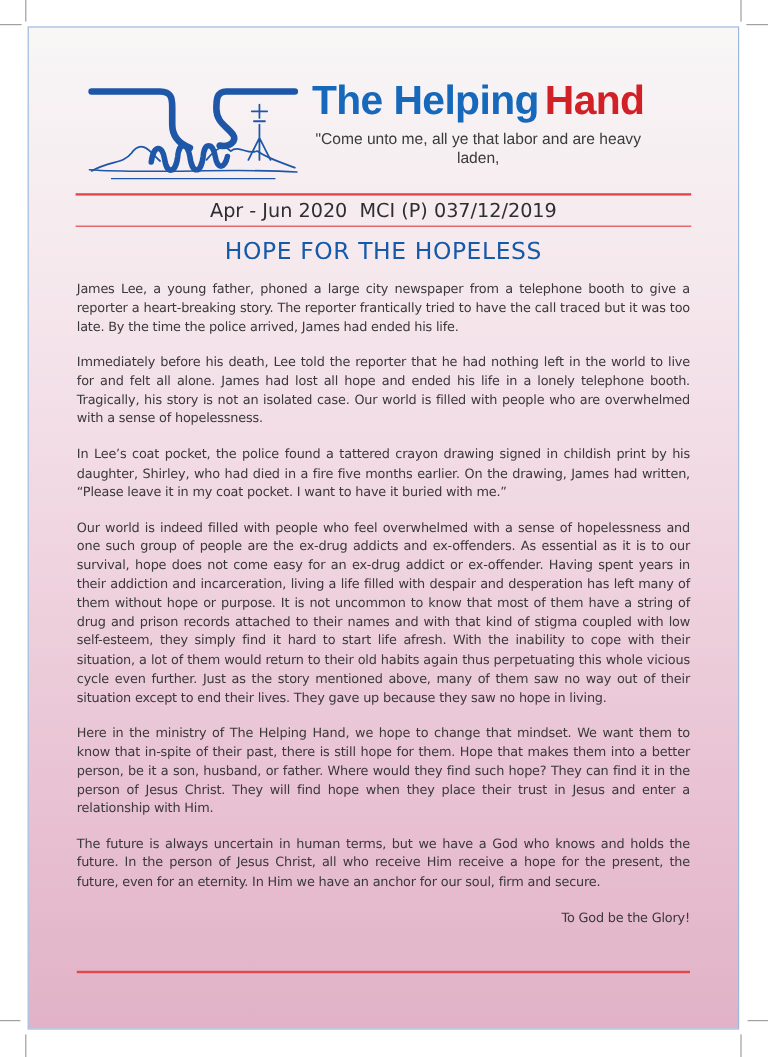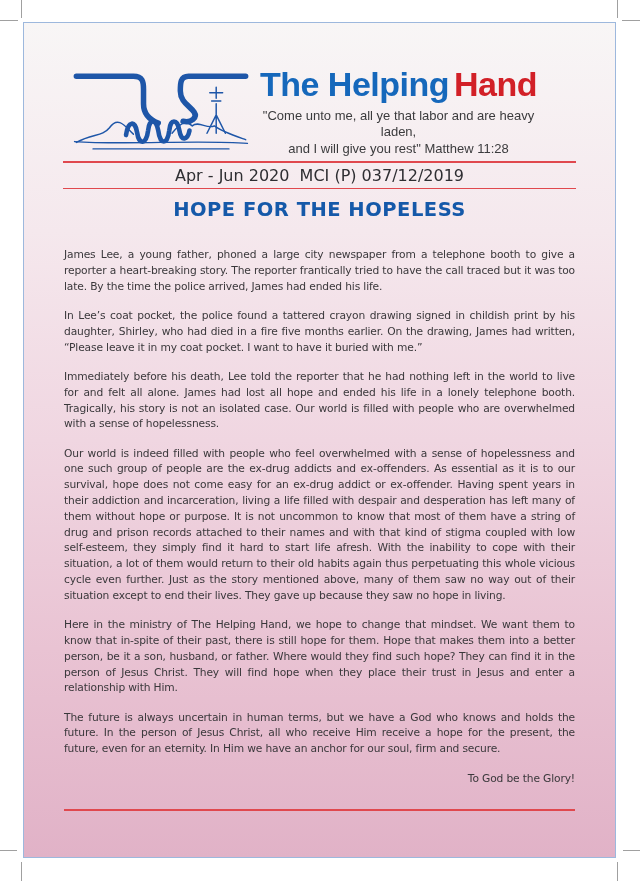--- a/index.html
+++ b/index.html
@@ -40,22 +40,22 @@
     font-size:13px; color:#3b3b3d; line-height:1.25;
   }
 
   .rule { height:1.6px; background:#e0484e; margin:0 39px; }
   .rule.top { margin-top:2px; }
   .issue {
     text-align:center; font-size:16px; color:#2e2e32;
     padding:3px 0 3px; white-space:pre;
   }
   .article-title {
-    text-align:center; color:#1559a9; font-weight:bold;
-    font-size:19.5px; letter-spacing:0.5px; margin:9px 0 26px;
+    text-align:center; color:#1559a9; font-weight:normal;
+    font-size:19.5px; letter-spacing:0.5px; margin:9px 0 12px;
   }
   .article {
     padding:0 40px; font-size:10.7px; line-height:15.8px;
     letter-spacing:-0.15px; color:#3a383b; text-align:justify;
   }
   .article p { margin:0 0 13.5px; }
   .article p.closing { text-align:right; margin-bottom:0; }
 
   .page-footer { position:absolute; left:0; right:0; bottom:0; height:48px; }
   .page-footer .rule { margin:0 40px; }
@@ -98,35 +98,34 @@
 
           <path d="M62,74 C64,58 72,58 74,71 C76,85 84,85 86,69 C87,56 95,56 97,69 C99,85 107,85 109,69 C110,56 118,56 120,69 C122,82 129,79 131,69" stroke-width="5"></path>
         </svg>
       </div>
       <div class="mast-text">
         <div class="mast-title">
           <span class="blue">The Helping</span><span class="red">Hand</span>
         </div>
         <div class="mast-quote">
           <div>"Come unto me, all ye that labor and are heavy laden,</div>
-          <div>and I will give you rest" Matthew 11:28</div>
         </div>
       </div>
     </header>
 
     <div class="rule top"></div>
     <div class="issue">Apr - Jun 2020  MCI (P) 037/12/2019</div>
     <div class="rule"></div>
 
     <h1 class="article-title">HOPE FOR THE HOPELESS</h1>
 
     <div class="article">
       <p>James Lee, a young father, phoned a large city newspaper from a telephone booth to give a reporter a heart-breaking story.  The reporter frantically tried to have the call traced but it was too late.  By the time the police arrived, James had ended his life.</p>
+      <p>Immediately before his death, Lee told the reporter that he had nothing left in the world to live for and felt all alone.  James had lost all hope and ended his life in a lonely telephone booth.  Tragically, his story is not an isolated case.  Our world is filled with people who are overwhelmed with a sense of hopelessness.</p>
       <p>In Lee’s coat pocket, the police found a tattered crayon drawing signed in childish print by his daughter, Shirley, who had died in a fire five months earlier.  On the drawing, James had written, “Please leave it in my coat pocket. I want to have it buried with me.”</p>
-      <p>Immediately before his death, Lee told the reporter that he had nothing left in the world to live for and felt all alone.  James had lost all hope and ended his life in a lonely telephone booth.  Tragically, his story is not an isolated case.  Our world is filled with people who are overwhelmed with a sense of hopelessness.</p>
       <p>Our world is indeed filled with people who feel overwhelmed with a sense of hopelessness and one such group of people are the ex-drug addicts and ex-offenders.  As essential as it is to our survival, hope does not come easy for an ex-drug addict or ex-offender.  Having spent years in their addiction and incarceration, living a life filled with despair and desperation has left many of them without hope or purpose.  It is not uncommon to know that most of them have a string of drug and prison records attached to their names and with that kind of stigma coupled with low self-esteem, they simply find it hard to start life afresh.  With the inability to cope with their situation, a lot of them would return to their old habits again thus perpetuating this whole vicious cycle even further.  Just as the story mentioned above, many of them saw no way out of their situation except to end their lives.  They gave up because they saw no hope in living.</p>
       <p>Here in the ministry of The Helping Hand, we hope to change that mindset.  We want them to know that in-spite of their past, there is still hope for them.  Hope that makes them into a better person, be it a son, husband, or father.  Where would they find such hope?  They can find it in the person of Jesus Christ.  They will find hope when they place their trust in Jesus and enter a relationship with Him.</p>
       <p>The future is always uncertain in human terms, but we have a God who knows and holds the future.  In the person of Jesus Christ, all who receive Him receive a hope for the present, the future, even for an eternity.  In Him we have an anchor for our soul, firm and secure.</p>
       <p class="closing">To God be the Glory!</p>
     </div>
 
     <div class="page-footer">
       <div class="rule"></div>
       <div class="tagline">CHRIST Our Cornerstone</div>
     </div>

